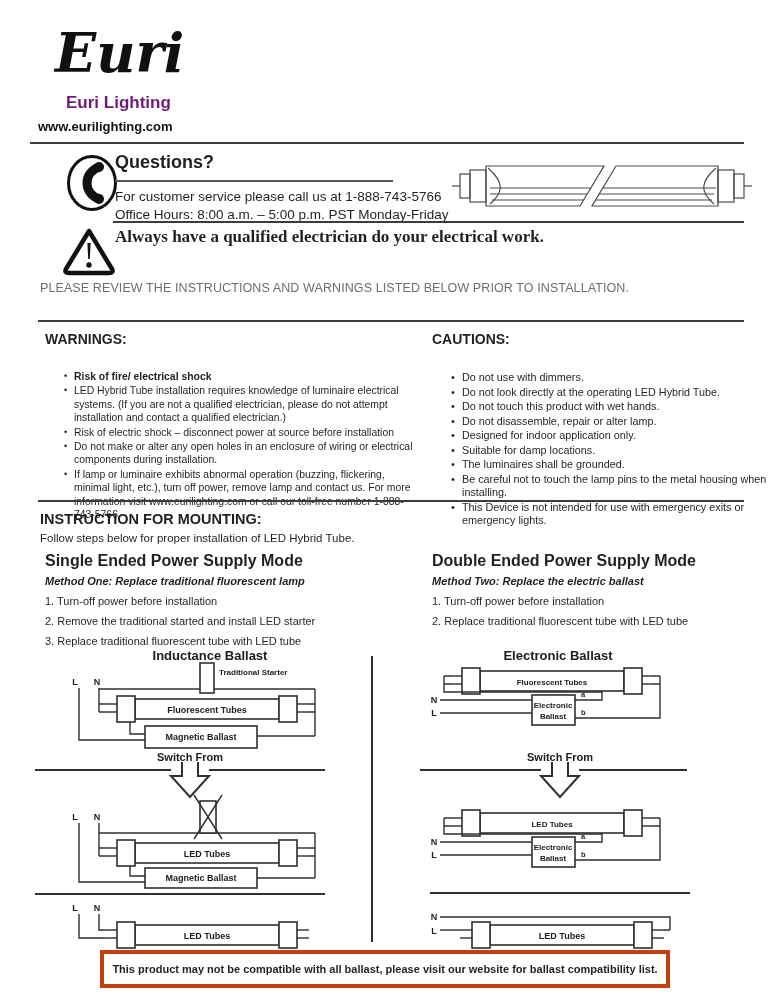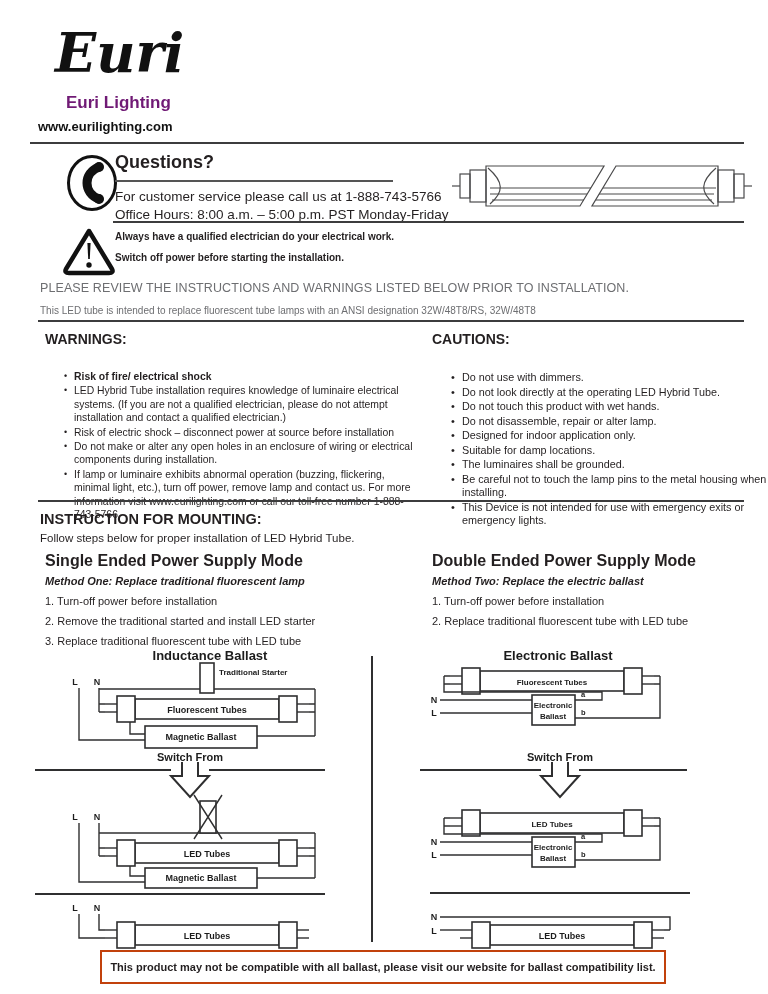--- a/index.html
+++ b/index.html
@@ -13,21 +13,21 @@
   .logo-url{font-weight:bold;font-size:13px;color:#111;}
   .doc-title1{font-size:24px;color:#2a2a2a;}
   .doc-title2{font-size:24px;font-weight:bold;color:#111;}
   .doc-model{font-size:17px;color:#2a2a2a;margin-top:2px;}
   .doc-small{font-size:10px;font-weight:bold;color:#2a2a2a;line-height:13px;}
   .right-block{text-align:right;}
   
   .q-head{font-weight:bold;font-size:18px;}
   .q-line{font-size:13.5px;line-height:19px;}
   
-  .safety{font-weight:bold;font-size:10px;line-height:21px;}
+  .safety{font-weight:bold;font-size:17px;line-height:21px;font-family:Liberation Serif, serif;}
   .notice1{font-size:12.5px;color:#6d6e71;letter-spacing:0.1px;}
   .notice2{font-size:10px;color:#6d6e71;}
   .col-head{font-weight:bold;font-size:14px;}
   .wlist,.clist{margin:18px;padding:0;list-style:none;}
   .wlist{font-size:10.4px;line-height:13.4px;width:352px;}
   .wlist li{position:relative;padding-left:11px;margin-bottom:1px;}
   .wlist li::before{content:"\2022";position:absolute;left:1px;font-size:9px;}
   .wlist li.bold{font-weight:bold;}
   .clist{font-size:10.8px;line-height:13.5px;width:320px;}
   .clist li{position:relative;padding-left:12px;margin-bottom:1px;}
@@ -43,21 +43,21 @@
   .st-title{font-size:13px;}
   .st-sw{font-size:11px;}
   .st-lbl{font-size:9px;}
   .st-lbl8{font-size:8px;}
   .st-ab{font-size:7.5px;}
   .wire{stroke:#2f2f30;stroke-width:1.4;fill:none;}
   .box{fill:#ffffff;stroke:#2f2f30;stroke-width:1.6;}
   .thin{stroke:#4a4a4b;stroke-width:1.2;fill:none;}
   .vdiv{background:#2f2f30;width:2px;}
   
-  .note-box{border:2px solid #c2410c;display:flex;align-items:center;justify-content:center;
+  .note-box{border:4px solid #c2410c;display:flex;align-items:center;justify-content:center;
             font-weight:bold;font-size:11px;white-space:nowrap;}
 </style>
 </head>
 <body>
 
 <div class="page">
 
   <div class="abs logo-script" style="left:55px;top:26px;">Euri</div>
   <div class="abs logo-name" style="left:66px;top:93px;">Euri Lighting</div>
   <div class="abs logo-url" style="left:38px;top:119px;">www.eurilighting.com</div>
@@ -95,24 +95,22 @@
     <line x1="292" y1="38" x2="300" y2="38" class="thin"></line>
   </svg>
 
   <div class="abs rule" style="left:113px;top:221px;width:631px;"></div>
   <svg class="abs" style="left:61px;top:226px;" width="56" height="50" viewBox="0 0 56 50">
     <path d="M28 5 L51 43 Q53 47 48 47 L8 47 Q3 47 5 43 Z" fill="none" stroke="#111" stroke-width="4.5" stroke-linejoin="round"></path>
     <path d="M26.4 17 L29.6 17 L28.8 33 L27.2 33 Z" fill="#111"></path>
     <circle cx="28" cy="39" r="2.7" fill="#111"></circle>
   </svg>
   <div class="abs safety" style="left:115px;top:226px;">Always have a qualified electrician do your electrical work.</div>
-  <div class="abs safety" style="left:115px;top:247px;">Switch off power before starting the installation.</div>
 
   <div class="abs notice1" style="left:40px;top:281px;">PLEASE REVIEW THE INSTRUCTIONS AND WARNINGS LISTED BELOW PRIOR TO INSTALLATION.</div>
-  <div class="abs notice2" style="left:40px;top:305px;">This LED tube is intended to replace fluorescent tube lamps with an ANSI designation 32W/48T8/RS, 32W/48T8</div>
   <div class="abs rule" style="left:38px;top:320px;width:706px;"></div>
 
   <div class="abs col-head" style="left:45px;top:331px;">WARNINGS:</div>
   <ul class="abs wlist" style="left:45px;top:352px;">
     <li class="bold">Risk of fire/ electrical shock</li>
     <li>LED Hybrid Tube installation requires knowledge of luminaire electrical systems.  (If you are not a qualified electrician, please do not attempt installation and contact a qualified electrician.)</li>
     <li>Risk of electric shock – disconnect power at source before installation</li>
     <li>Do not make or alter any open holes in an enclosure of wiring or electrical components during installation.</li>
     <li>If lamp or luminaire exhibits abnormal operation (buzzing, flickering, minimal light, etc.), turn off power, remove lamp and contact us. For more information visit www.eurilighting.com or call our toll-free number 1-888-743-5766.</li>
   </ul>

